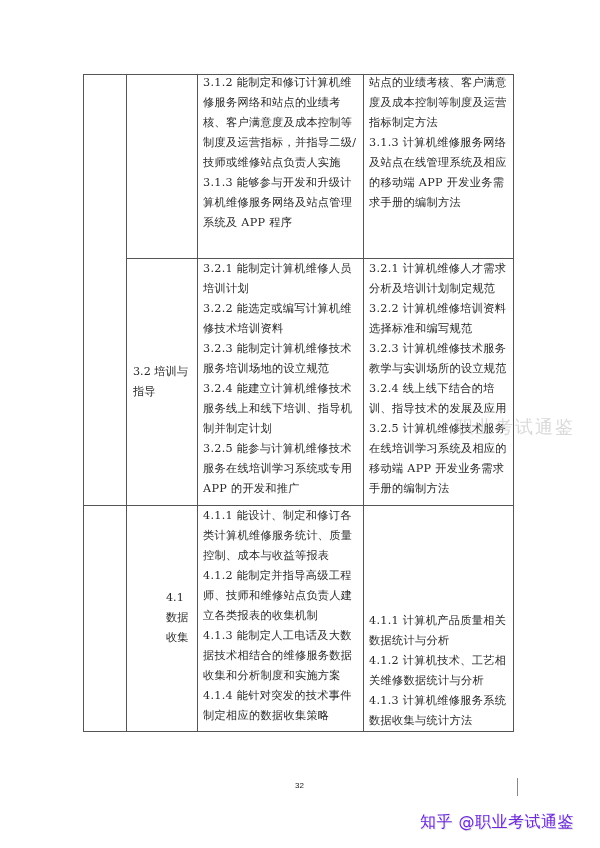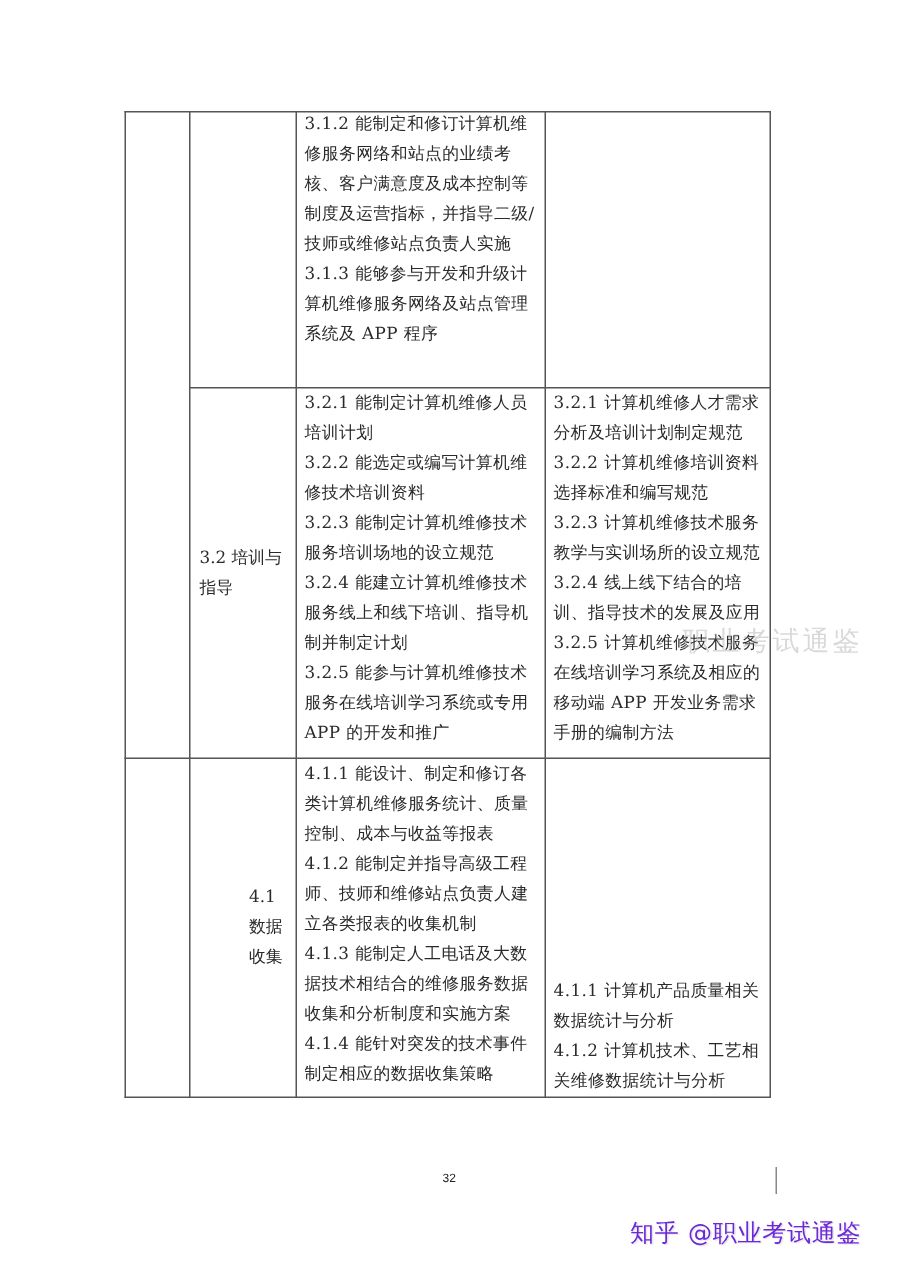--- a/index.html
+++ b/index.html
@@ -50,20 +50,24 @@
 
   <div class="hline" style="top:0;left:0;width:431px;"></div>
   <div class="hline" style="top:184px;left:43px;width:388px;"></div>
   <div class="hline" style="top:431px;left:0;width:431px;"></div>
   <div class="hline" style="top:657px;left:0;width:431px;"></div>
 
   <div class="cell" style="left:114px;top:-1px;width:166px;">
     <p>3.1.2 能制定和修订计算机维修服务网络和站点的业绩考核、客户满意度及成本控制等制度及运营指标，并指导二级/技师或维修站点负责人实施</p>
     <p>3.1.3 能够参与开发和升级计算机维修服务网络及站点管理系统及 APP 程序</p>
   </div>
+  <div class="cell" style="left:280px;top:-1px;width:150px;">
+    <p>站点的业绩考核、客户满意度及成本控制等制度及运营指标制定方法</p>
+    <p>3.1.3 计算机维修服务网络及站点在线管理系统及相应的移动端 APP 开发业务需求手册的编制方法</p>
+  </div>
 
   <div class="label-cell" style="left:43px;top:184px;width:71px;height:247px;">
     <span>3.2 培训与指导</span>
   </div>
   <div class="cell" style="left:114px;top:185px;width:166px;">
     <p>3.2.1 能制定计算机维修人员培训计划</p>
     <p>3.2.2 能选定或编写计算机维修技术培训资料</p>
     <p>3.2.3 能制定计算机维修技术服务培训场地的设立规范</p>
     <p>3.2.4 能建立计算机维修技术服务线上和线下培训、指导机制并制定计划</p>
     <p>3.2.5 能参与计算机维修技术服务在线培训学习系统或专用 APP 的开发和推广</p>
@@ -81,20 +85,21 @@
   </div>
   <div class="cell" style="left:114px;top:432px;width:166px;">
     <p>4.1.1 能设计、制定和修订各类计算机维修服务统计、质量控制、成本与收益等报表</p>
     <p>4.1.2 能制定并指导高级工程师、技师和维修站点负责人建立各类报表的收集机制</p>
     <p>4.1.3 能制定人工电话及大数据技术相结合的维修服务数据收集和分析制度和实施方案</p>
     <p>4.1.4 能针对突发的技术事件制定相应的数据收集策略</p>
   </div>
   <div class="cell" style="left:280px;top:431px;width:150px;height:226px;display:flex;flex-direction:column;justify-content:flex-end;">
     <p>4.1.1 计算机产品质量相关数据统计与分析</p>
     <p>4.1.2 计算机技术、工艺相关维修数据统计与分析</p>
+    <p>4.1.3 计算机维修服务系统数据收集与统计方法</p>
   </div>
 </div>
 
 <div class="overlay-watermark">职业考试通鉴</div>
 
 <div class="page-number">32</div>
 <div class="footer-bar"></div>
 <div class="zhihu-watermark">知乎 @职业考试通鉴</div>
 
 </body></html>

